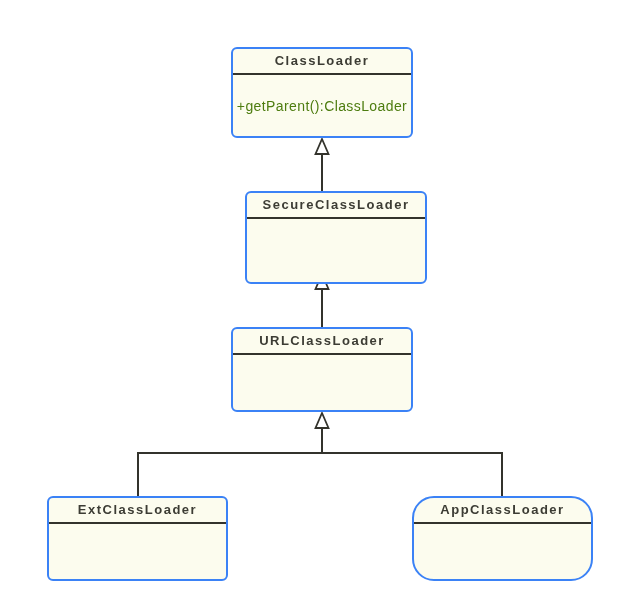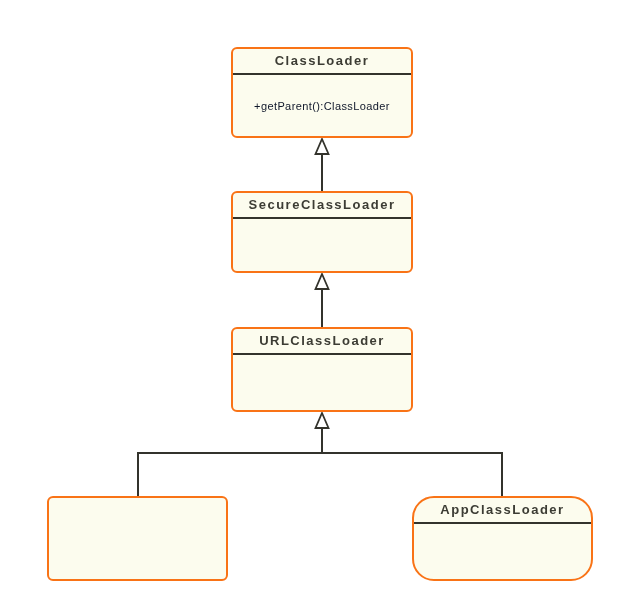--- a/index.html
+++ b/index.html
@@ -20,21 +20,21 @@
     left: 0;
     top: 0;
     width: 624px;
     height: 612px;
     pointer-events: none;
   }
   .class-box {
     position: absolute;
     box-sizing: border-box;
     background: #fcfcee;
-    border: 2px solid #f97316;
+    border: 2px solid #3b82f6;
     border-radius: 6px;
     display: flex;
     flex-direction: column;
     box-shadow: 0 0 0 0 transparent;
   }
   .class-title {
     box-sizing: border-box;
     flex: 0 0 auto;
     height: 26px;
     line-height: 24px;
@@ -45,23 +45,23 @@
     color: #3c3c34;
     border-bottom: 2px solid #33332c;
   }
   .class-body {
     flex: 1 1 auto;
     display: flex;
     align-items: center;
     justify-content: center;
   }
   .class-member {
-    font-size: 11px;
+    font-size: 14px;
     letter-spacing: 0.4px;
-    color: #0f172a;
+    color: #4d7c0f;
     white-space: nowrap;
   }
   .watermark {
     position: absolute;
     left: 477px;
     top: 578px;
     font-size: 19px;
     font-weight: bold;
     letter-spacing: 1px;
     color: #c9c9c9;
@@ -96,31 +96,32 @@
     </g>
   </svg>
 
   <div class="class-box" style="left:231px; top:47px; width:182px; height:91px;">
     <div class="class-title">ClassLoader</div>
     <div class="class-body">
       <span class="class-member">+getParent():ClassLoader</span>
     </div>
   </div>
 
-  <div class="class-box" style="left:231px; top:191px; width:182px; height:82px;">
+  <div class="class-box" style="left:245px; top:191px; width:182px; height:93px;">
     <div class="class-title">SecureClassLoader</div>
     <div class="class-body"></div>
   </div>
 
   <div class="class-box" style="left:231px; top:327px; width:182px; height:85px;">
     <div class="class-title">URLClassLoader</div>
     <div class="class-body"></div>
   </div>
 
   <div class="class-box" style="left:47px; top:496px; width:181px; height:85px;">
+    <div class="class-title">ExtClassLoader</div>
     <div class="class-body"></div>
   </div>
 
   <div class="class-box" style="left:412px; top:496px; width:181px; height:85px;border-radius:22px;">
     <div class="class-title">AppClassLoader</div>
     <div class="class-body"></div>
   </div>
 
 
 </div>

